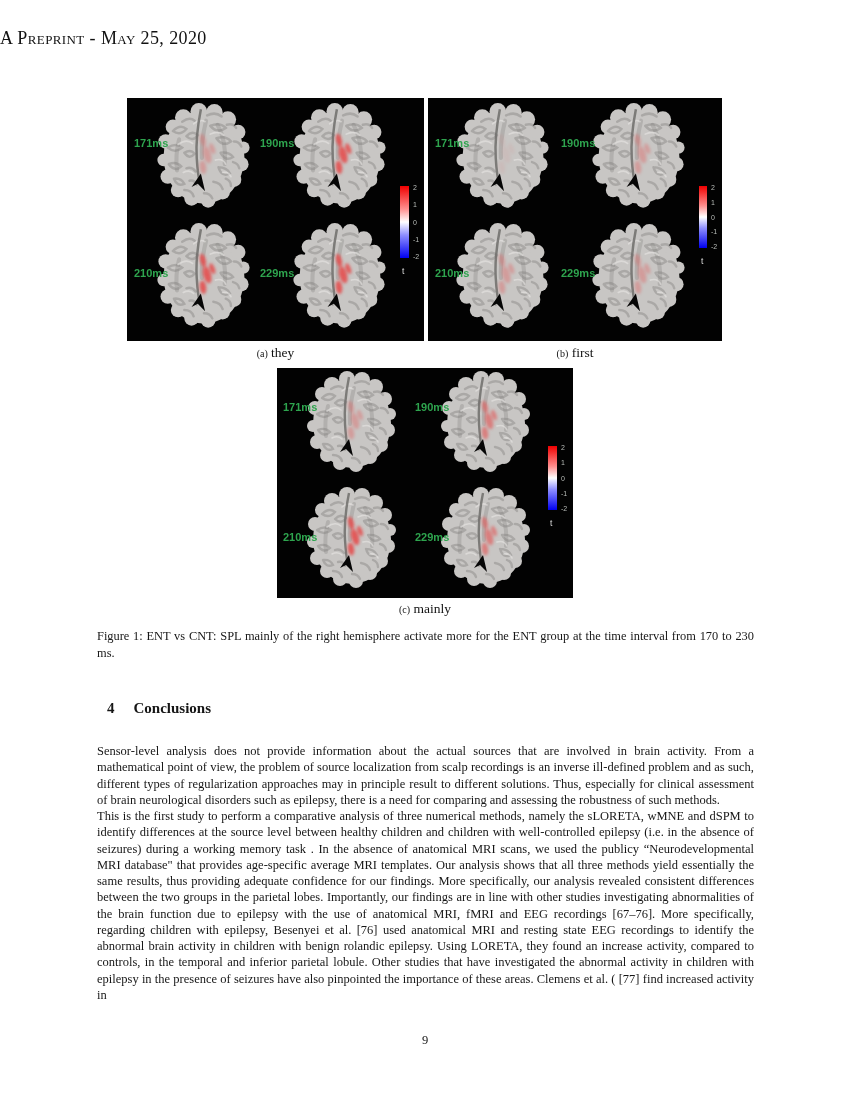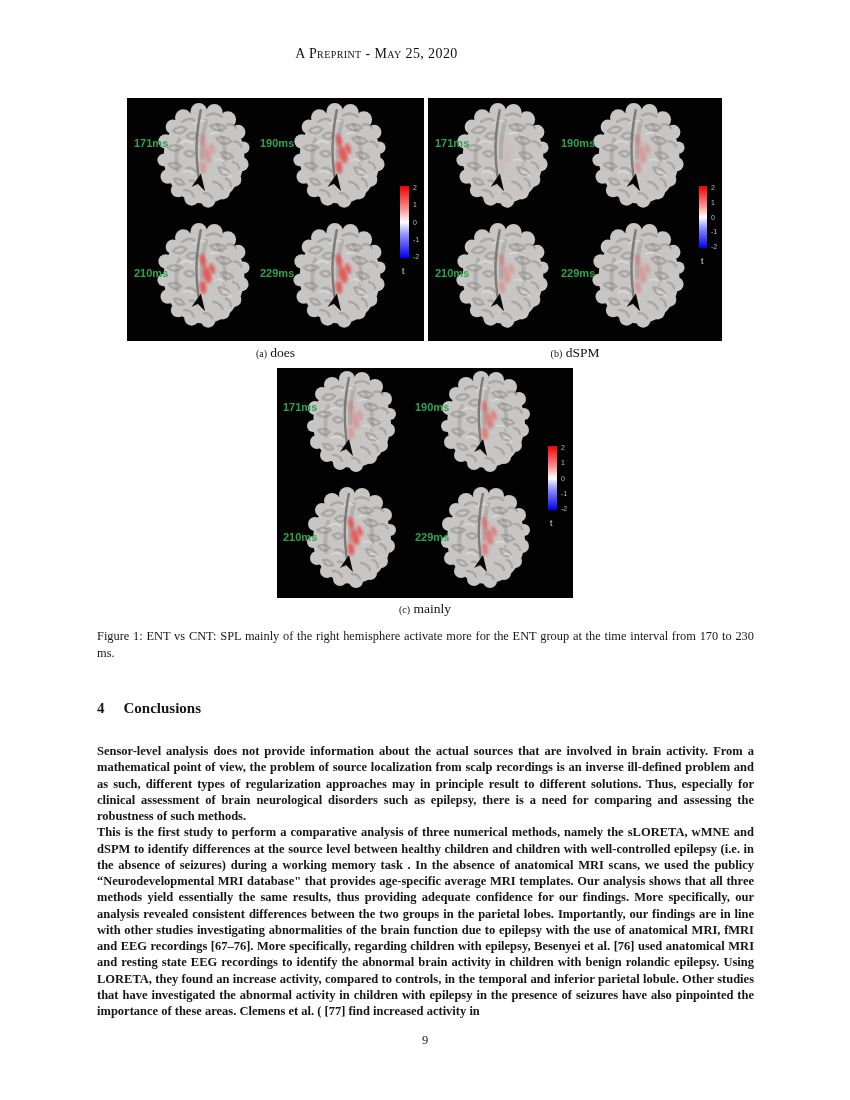--- a/index.html
+++ b/index.html
@@ -1,19 +1,19 @@
 <!DOCTYPE html>
 <html><head>
 <meta charset="utf-8">
 <style>
   html,body{margin:0;padding:0;background:#ffffff;}
   body{width:850px;height:1100px;position:relative;font-family:"Liberation Serif",serif;color:#161616;}
 
-  .header-line{position:absolute;top:46px;left:0;width:753px;text-align:center;
-    font-size:14px;font-variant:small-caps;letter-spacing:.4px;color:#111;}
+  .header-line{position:absolute;top:28px;left:0;width:753px;text-align:left;
+    font-size:18px;font-variant:small-caps;letter-spacing:.4px;color:#111;}
 
   
   .panel{position:absolute;background:#020202;overflow:hidden;}
   .panel-a{left:127px;top:98px;width:297px;height:243px;}
   .panel-b{left:428px;top:98px;width:294px;height:243px;}
   .panel-c{left:277px;top:368px;width:296px;height:230px;}
 
   .cell{position:absolute;}
   .cell svg{width:100%;height:100%;display:block;}
   .act-none{--act:0.08;}
@@ -32,26 +32,26 @@
     font-size:7px;line-height:1;}
   .clabel{position:absolute;left:2px;color:#dddddd;font-family:"Liberation Sans",sans-serif;
     font-size:8.5px;}
 
   .subcap{position:absolute;text-align:center;font-size:13.5px;color:#111;}
   .subcap .tag{font-size:10px;}
 
   .fig-caption{position:absolute;left:97px;top:628px;width:657px;
     font-size:12.4px;line-height:16.6px;text-align:justify;}
 
-  .section-heading{position:absolute;left:97px;top:700px;font-weight:bold;font-size:15px;}
+  .section-heading{position:absolute;left:107px;top:700px;font-weight:bold;font-size:15px;}
   .section-heading .num{margin-right:19px;}
 
   .bodytext{position:absolute;left:97px;top:743px;width:657px;
     font-size:12.5px;line-height:16.25px;text-align:justify;}
-  .bodytext p{margin:0;font-weight:bold;}
+  .bodytext p{margin:0;}
 
   .pageno{position:absolute;top:1033px;left:0;width:850px;text-align:center;font-size:12.5px;}
 
   .svgdefs{position:absolute;width:0;height:0;overflow:hidden;}
 </style>
 </head>
 <body>
 
 <svg class="svgdefs" aria-hidden="true">
   <defs>
@@ -203,25 +203,25 @@
       <span>0</span>
       <span>-1</span>
       <span>-2</span>
     </div>
     <span class="clabel" style="top:70px">t</span>
   </div>
 </div>
 
 <div class="subcap" style="left:127px;top:345px;width:297px">
   <span class="tag">(a)</span>
-  <span class="method">does</span>
+  <span class="method">they</span>
 </div>
 <div class="subcap" style="left:428px;top:345px;width:294px">
   <span class="tag">(b)</span>
-  <span class="method">dSPM</span>
+  <span class="method">first</span>
 </div>
 
 <div class="panel panel-c">
   <span class="time-label" style="left:6px;top:6px">171ms</span>
   <span class="time-label" style="left:138px;top:6px">190ms</span>
   <span class="time-label" style="left:6px;top:136px">210ms</span>
   <span class="time-label" style="left:138px;top:136px">229ms</span>
 
   <div class="cell act-low" style="left:12px;top:2px;width:126px;height:110px">
       <svg viewBox="0 0 100 110">

